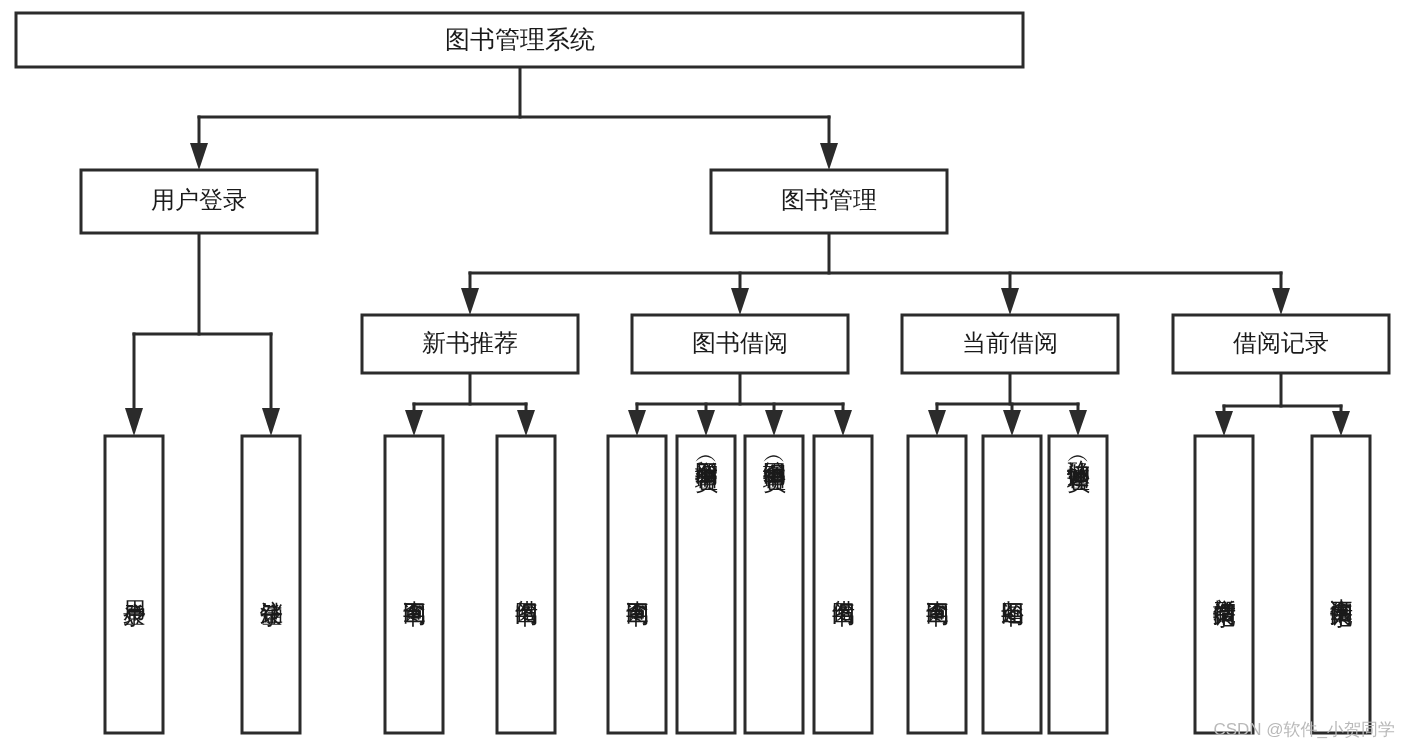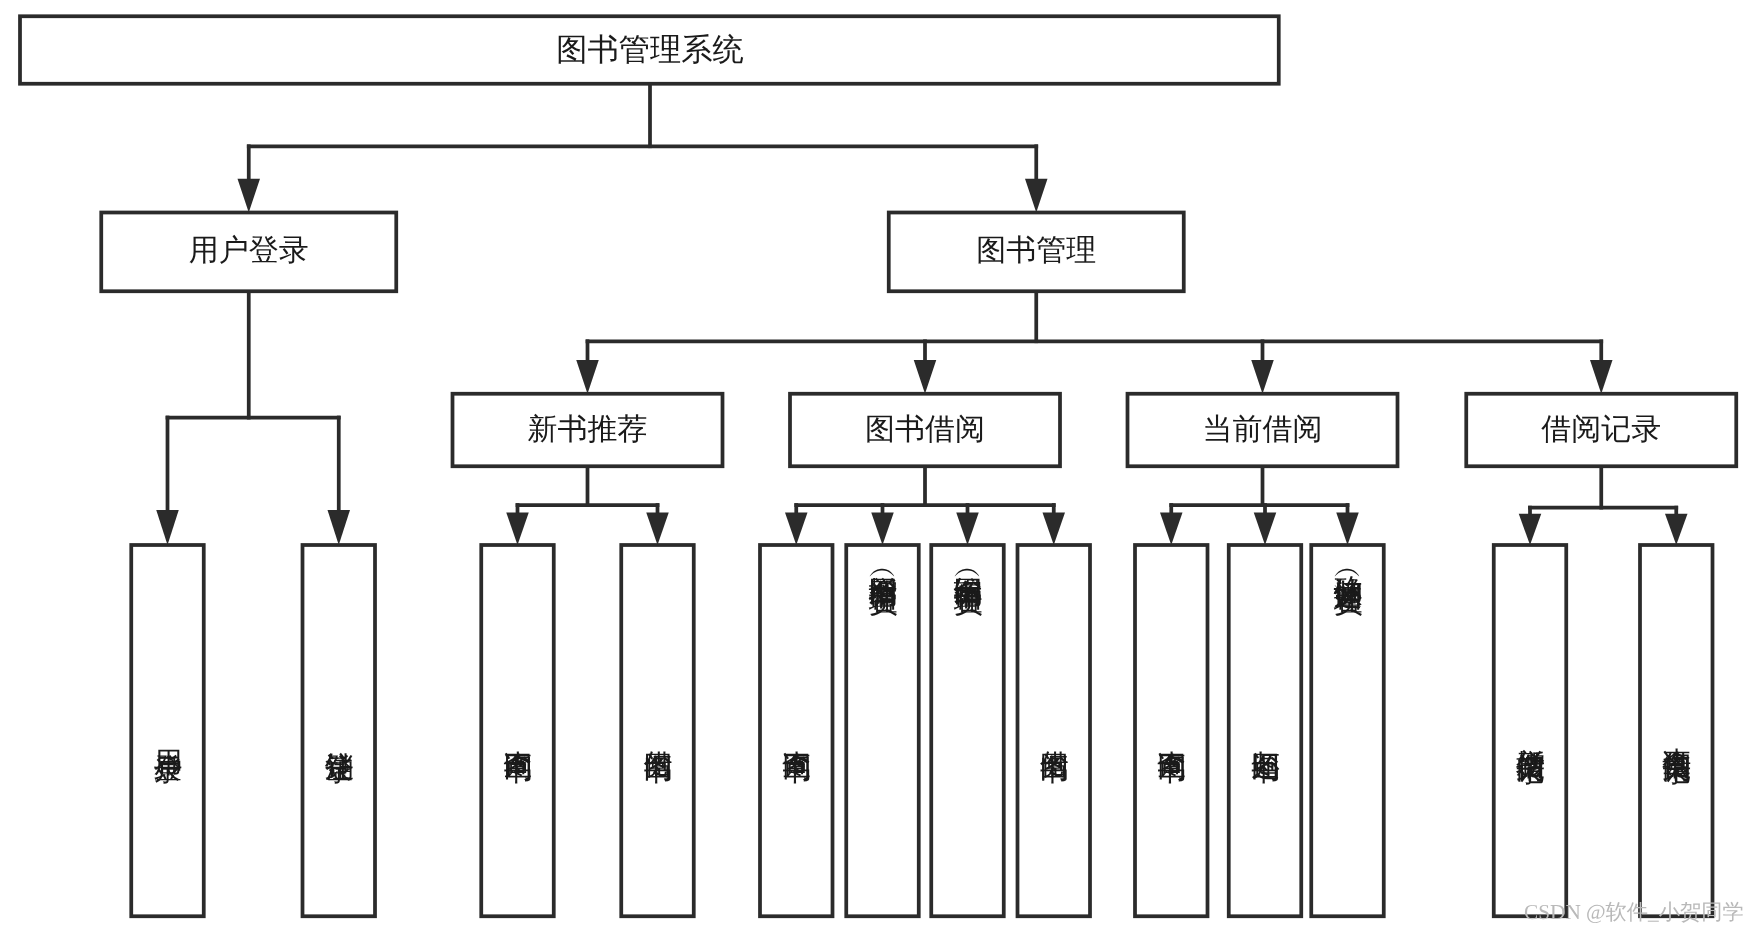--- a/index.html
+++ b/index.html
@@ -33,21 +33,21 @@
     font-size:23px;
     line-height:1.04;
     letter-spacing:1.5px;
     color:#1a1a1a;
     white-space:nowrap;
     font-family:"Liberation Sans","DejaVu Sans",sans-serif;
   }
   #watermark{
     position:absolute;right:10px;bottom:6px;
     font-size:17px;color:#b9b9b9;
-    font-family:Liberation Serif, serif;
+    font-family:Liberation Sans, sans-serif;
     white-space:nowrap;
     margin-left:36px;
   }
 </style>
 </head>
 <body>
 
 <div id="stage">
 
   <svg id="diagram" viewBox="0 0 1405 747" xmlns="http://www.w3.org/2000/svg">

